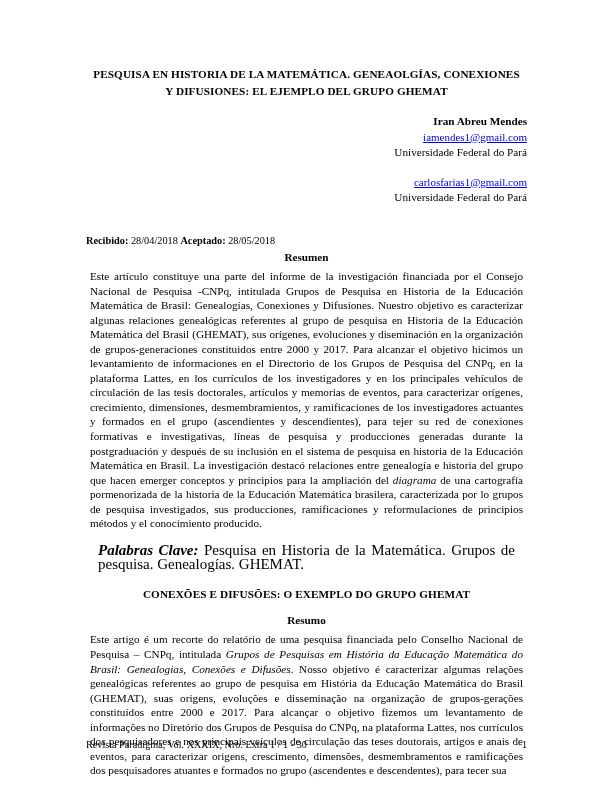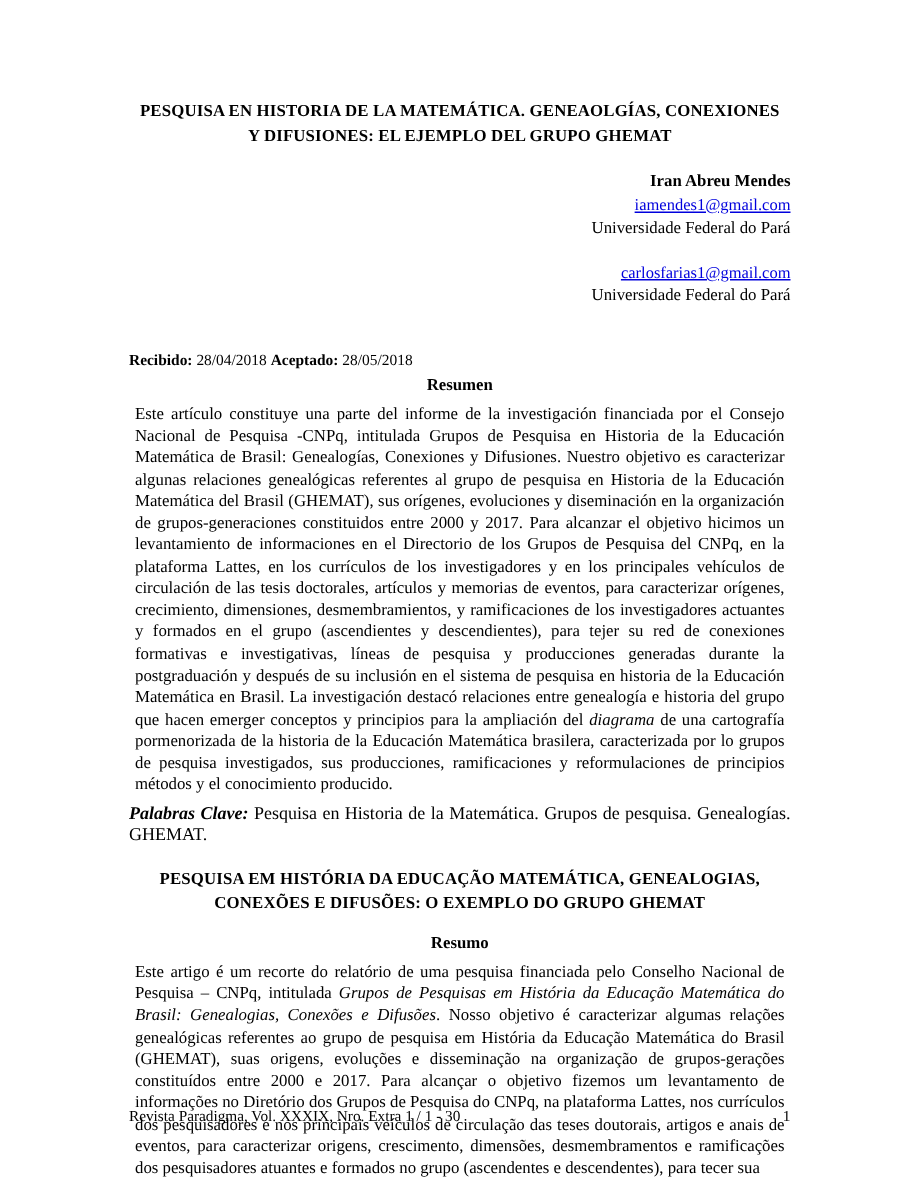--- a/index.html
+++ b/index.html
@@ -85,24 +85,24 @@
   .abstract {
     font-size: 11.2px;
     text-align: justify;
     text-justify: inter-word;
     line-height: 14.55px;
     margin: 4px;
     hyphens: none;
   }
   .abstract .ital { font-style: italic; }
   .keywords {
-    font-size: 12px;
+    font-size: 15px;
     text-align: justify;
     line-height: 14.55px;
-    margin: 0;
+    margin: 12px;
   }
   .keywords .kw-label {
     font-weight: bold;
     font-style: italic;
   }
 
   .pt-title-wrap { margin-top: 14px; }
   .pt-heading { margin-top: 11px; }
 
   
@@ -153,21 +153,20 @@
     </div>
 
     <div class="section-heading">Resumen</div>
 
     <p class="abstract"><span>Este artículo constituye una parte del informe de la investigación financiada por el Consejo Nacional de Pesquisa -CNPq, intitulada Grupos de Pesquisa en Historia de la Educación Matemática de Brasil: Genealogías, Conexiones y Difusiones. Nuestro objetivo es caracterizar algunas relaciones genealógicas referentes al grupo de pesquisa en Historia de la Educación Matemática del Brasil (GHEMAT), sus orígenes, evoluciones y diseminación en la organización de grupos-generaciones constituidos entre 2000 y 2017. Para alcanzar el objetivo hicimos un levantamiento de informaciones en el Directorio de los Grupos de Pesquisa del CNPq, en la plataforma Lattes, en los currículos de los investigadores y en los principales vehículos de circulación de las tesis doctorales, artículos y memorias de eventos, para caracterizar orígenes, crecimiento, dimensiones, desmembramientos, y ramificaciones de los investigadores actuantes y formados en el grupo (ascendientes y descendientes), para tejer su red de conexiones formativas e investigativas, líneas de pesquisa y producciones generadas durante la postgraduación y después de su inclusión en el sistema de pesquisa en historia de la Educación Matemática en Brasil. La investigación destacó relaciones entre genealogía e historia del grupo que hacen emerger conceptos y principios para la ampliación del </span><span class="ital">diagrama</span><span> de una cartografía pormenorizada de la historia de la Educación Matemática brasilera, caracterizada por lo grupos de pesquisa investigados, sus producciones, ramificaciones y reformulaciones de principios métodos y el conocimiento producido.</span></p>
 
     <p class="keywords"><span class="kw-label">Palabras Clave:</span> <span>Pesquisa en Historia de la Matemática. Grupos de pesquisa. Genealogías. GHEMAT.</span></p>
 
     <div class="pt-title-wrap">
       <h2 class="doc-title">
-        <span class="tline">PESQUISA EM HISTÓRIA DA EDUCAÇÃO MATEMÁTICA, GENEALOGIAS,</span>
         <span class="tline">CONEXÕES E DIFUSÕES: O EXEMPLO DO GRUPO GHEMAT</span>
       </h2>
     </div>
 
     <div class="section-heading pt-heading">Resumo</div>
 
     <p class="abstract"><span>Este artigo é um recorte do relatório de uma pesquisa financiada pelo Conselho Nacional de Pesquisa – CNPq, intitulada </span><span class="ital">Grupos de Pesquisas em História da Educação Matemática do Brasil: Genealogias, Conexões e Difusões</span><span>. Nosso objetivo é caracterizar algumas relações genealógicas referentes ao grupo de pesquisa em História da Educação Matemática do Brasil (GHEMAT), suas origens, evoluções e disseminação na organização de grupos-gerações constituídos entre 2000 e 2017. Para alcançar o objetivo fizemos um levantamento de informações no Diretório dos Grupos de Pesquisa do CNPq, na plataforma Lattes, nos currículos dos pesquisadores e nos principais veículos de circulação das teses doutorais, artigos e anais de eventos, para caracterizar origens, crescimento, dimensões, desmembramentos e ramificações dos pesquisadores atuantes e formados no grupo (ascendentes e descendentes), para tecer sua</span></p>
 
   </div>
 

